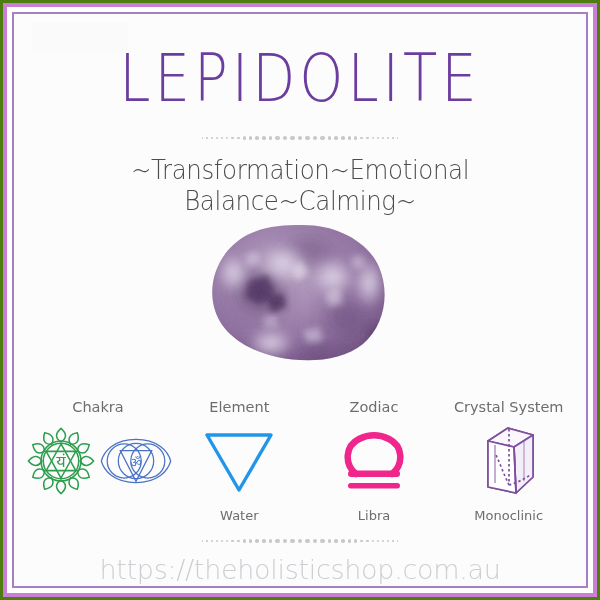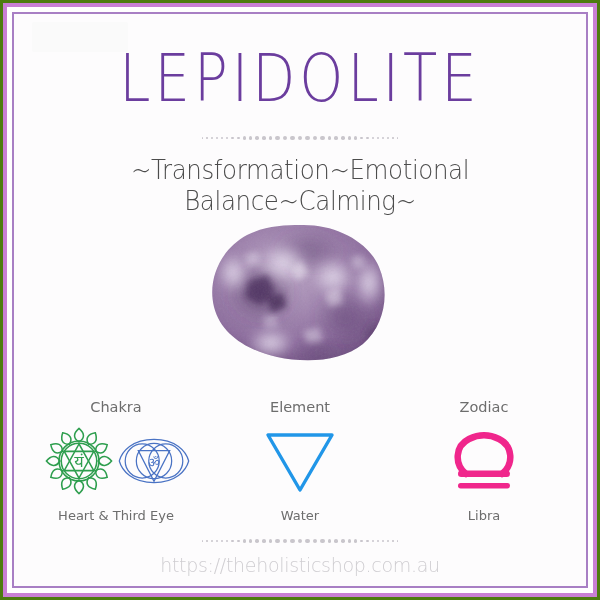--- a/index.html
+++ b/index.html
@@ -167,21 +167,21 @@
     white-space: nowrap;
   }
 
   
   .watermark {
     position: absolute;
     top: 540px;
     left: 0;
     right: 0;
     text-align: center;
-    font-size: 19px;
+    font-size: 27px;
     color: #cfcdd1;
     font-weight: 300;
     font-family: "DejaVu Sans", sans-serif;
     letter-spacing: -0.3px;
   }
 </style>
 </head>
 <body>
 
 <div id="infographic">
@@ -374,21 +374,20 @@
                 <path d="M55 12 C22 12 6 30 2 45 C6 60 22 78 55 78 C88 78 104 60 108 45 C104 30 88 12 55 12 Z"></path>
                 <circle cx="37" cy="45" r="26"></circle>
                 <circle cx="73" cy="45" r="26"></circle>
                 <circle cx="55" cy="45" r="27"></circle>
 
                 <polygon points="31,29 79,29 55,76"></polygon>
               </g>
               <text x="55" y="54" text-anchor="middle" font-size="20" fill="#4a73c4" font-family="'DejaVu Sans', sans-serif">ॐ</text>
             </svg>
           </div>
-          <div class="attr-value">Heart &amp; Third Eye</div>
         </div>
 
         <div class="attr-col">
           <div class="attr-title">Element</div>
           <div class="attr-icon">
             <svg width="72" height="66" viewBox="0 0 72 66">
               <polygon points="4,7 68,7 36,62" fill="none" stroke="#2196e8" stroke-width="3.4" stroke-linejoin="round"></polygon>
             </svg>
           </div>
           <div class="attr-value">Water</div>
@@ -401,20 +400,49 @@
               <g fill="none" stroke="#f0268c" stroke-width="6.5" stroke-linecap="round">
                 <path d="M17 46 C5 36 6 18 20 11 C30 6 40 6 50 11 C64 18 65 36 53 46"></path>
               </g>
               <rect x="9" y="42.5" width="52" height="6.5" rx="3.2" fill="#f0268c"></rect>
               <rect x="9" y="55" width="52" height="5.5" rx="2.7" fill="#f0268c"></rect>
             </svg>
           </div>
           <div class="attr-value">Libra</div>
         </div>
 
+        <div class="attr-col">
+          <div class="attr-title">Crystal System</div>
+          <div class="attr-icon">
+            <svg width="62" height="76" viewBox="0 0 62 76">
+              <g stroke="#7d4f9e" stroke-width="1.7" fill="none" stroke-linejoin="round">
+
+                <path d="M10 18 L30 5 L55 12 L55 54 L38 70 L10 64 Z" fill="#ffffff"></path>
+
+                <path d="M10 18 L30 5 L55 12 L36 24 Z" fill="#fbf8fd"></path>
+
+                <path d="M36 24 L55 12 L55 54 L38 70 Z" fill="#f4eef8"></path>
+
+                <path d="M10 18 L36 24 L38 70 L10 64 Z" fill="#ffffff"></path>
+
+                <path d="M36 24 L38 70"></path>
+
+                <path d="M31 6 L31 62" stroke-dasharray="2.4 2.6"></path>
+
+                <path d="M31 62 C26 52 22 40 17 30" stroke-dasharray="2.4 2.6"></path>
+
+                <path d="M31 62 C38 60 45 57 52 52" stroke-dasharray="2.4 2.6"></path>
+
+                <path d="M17 22 L17 60" opacity="0.55"></path>
+                <path d="M46 17 L46 58" opacity="0.4"></path>
+              </g>
+            </svg>
+          </div>
+          <div class="attr-value">Monoclinic</div>
+        </div>
 
       </div>
 
       <div class="dot-divider bot" id="divider-bot">
               <i style="width: 1.4px; height: 1.4px; background: rgb(201, 198, 204);"></i>
               <i style="width: 1.61px; height: 1.61px; background: rgb(201, 198, 204);"></i>
               <i style="width: 1.82px; height: 1.82px; background: rgb(201, 198, 204);"></i>
               <i style="width: 2.04px; height: 2.04px; background: rgb(201, 198, 204);"></i>
               <i style="width: 2.25px; height: 2.25px; background: rgb(201, 198, 204);"></i>
               <i style="width: 2.46px; height: 2.46px; background: rgb(201, 198, 204);"></i>

